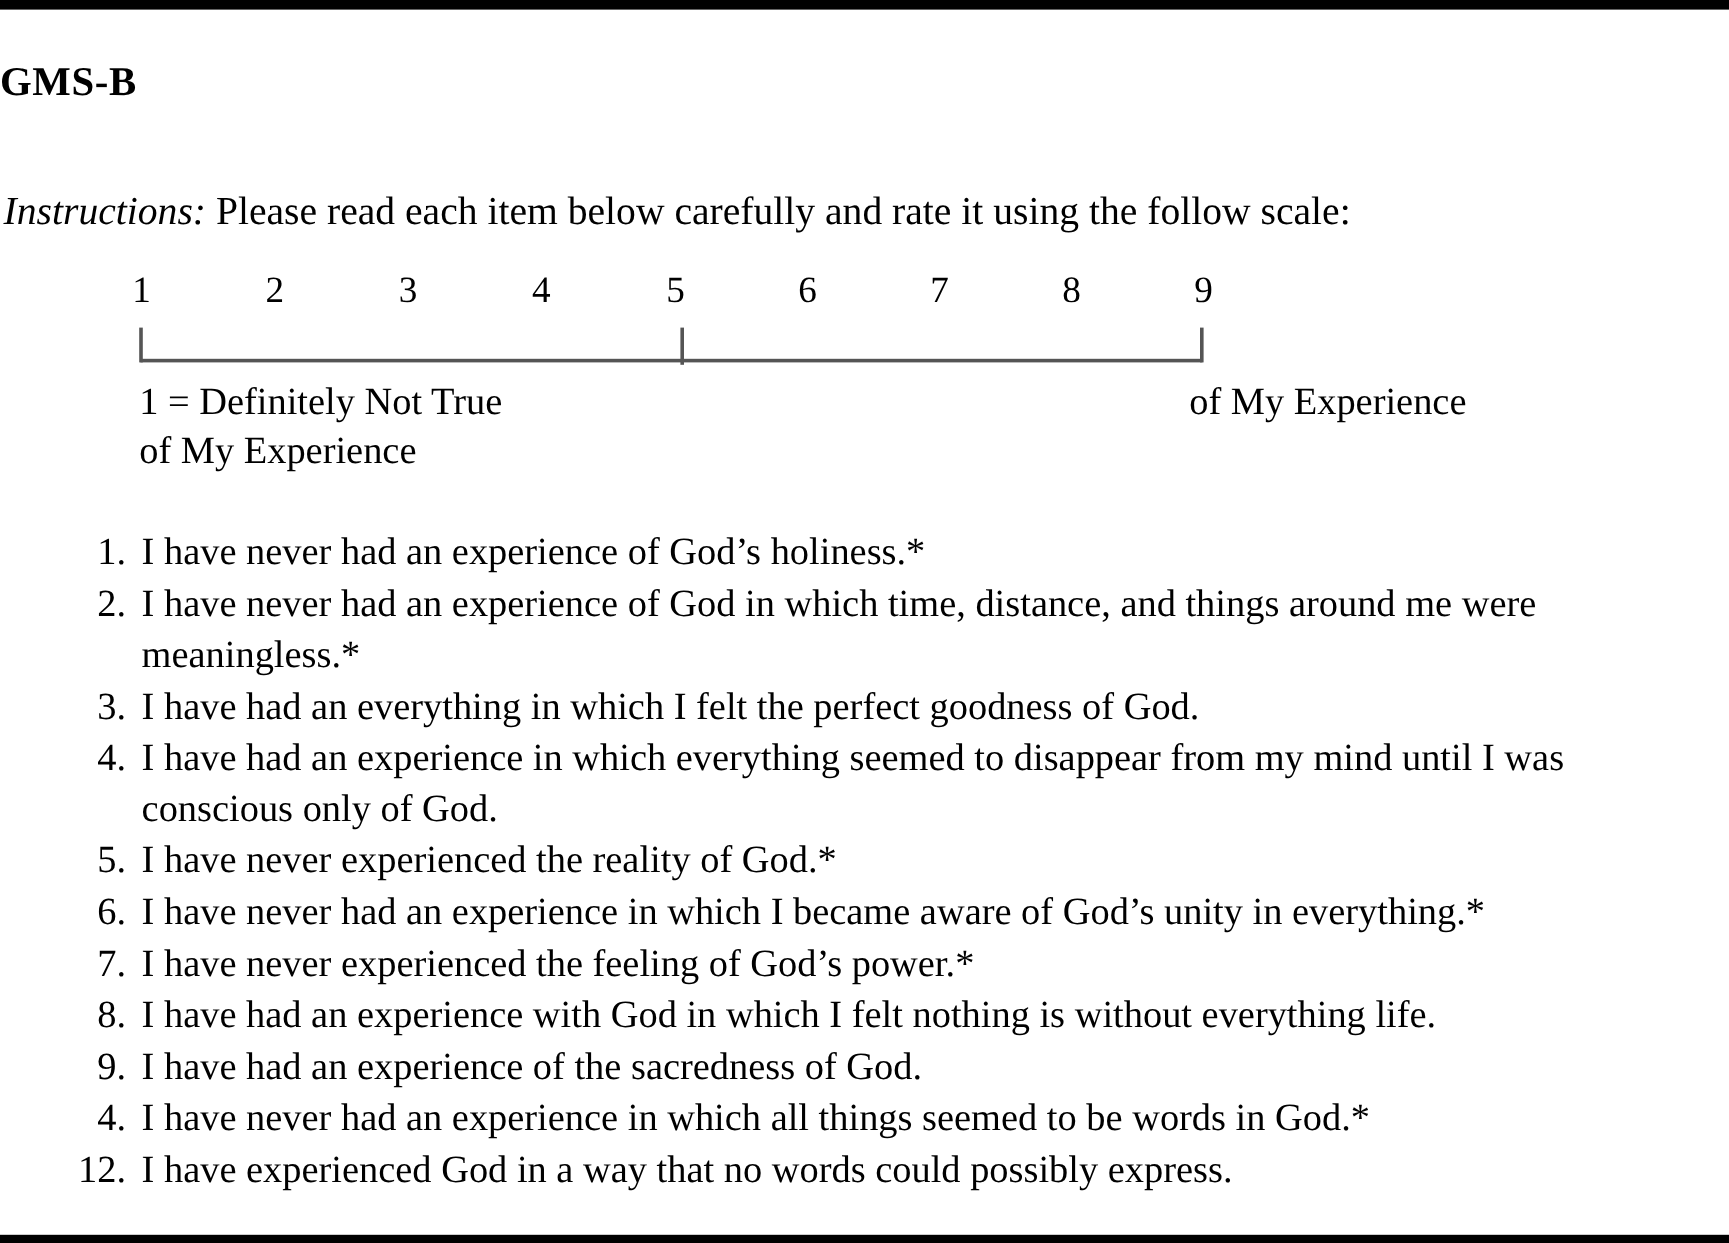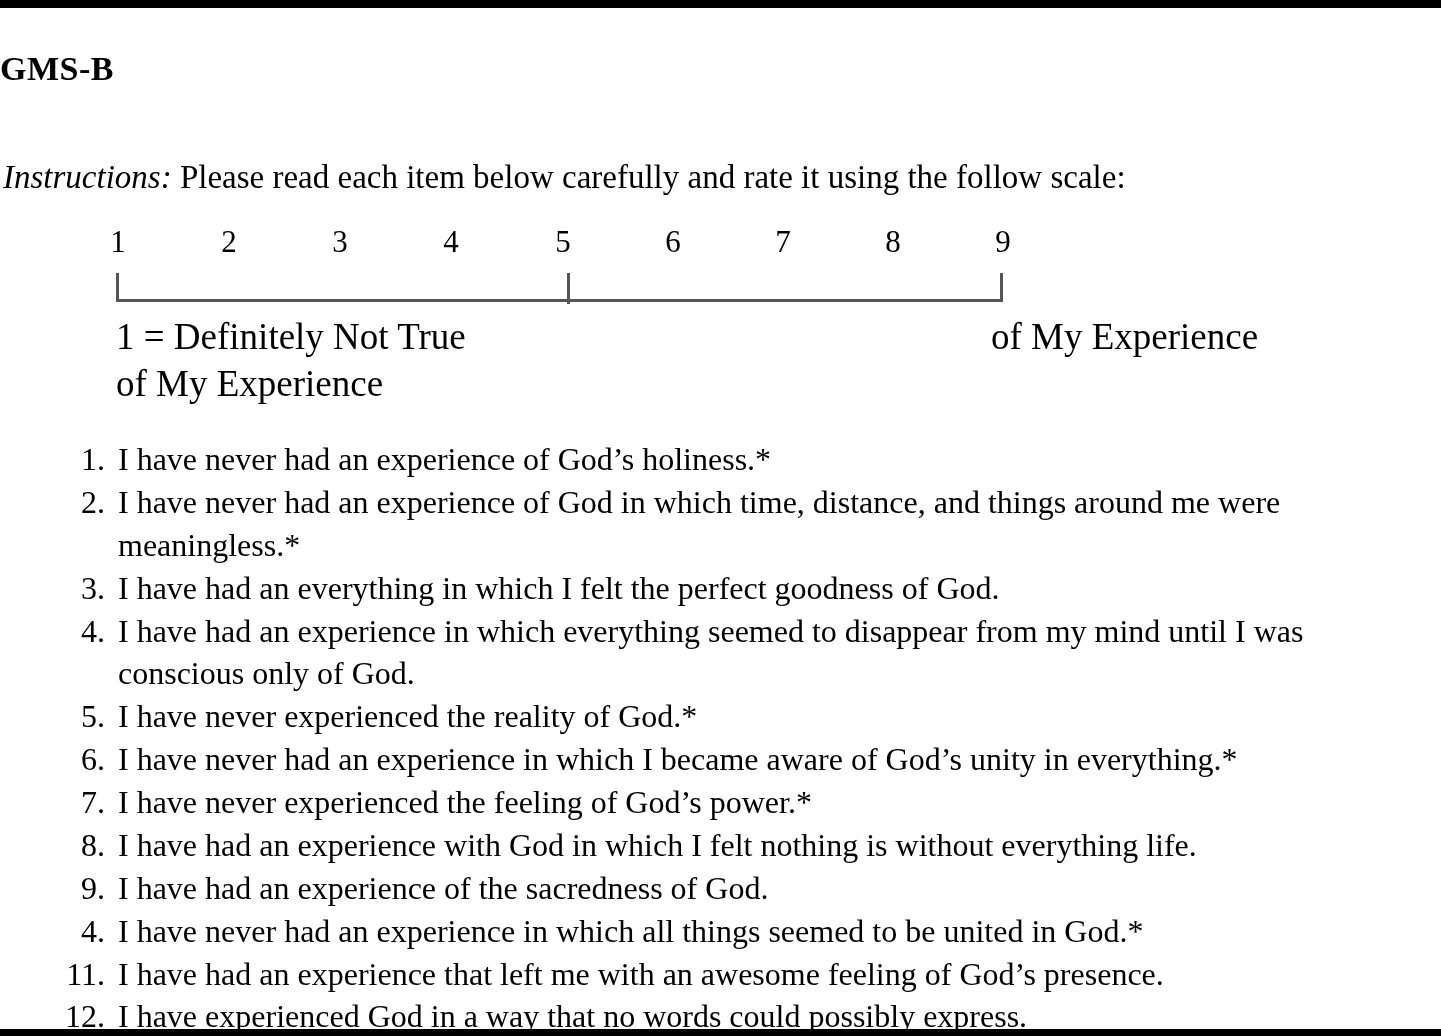--- a/index.html
+++ b/index.html
@@ -122,21 +122,21 @@
   .scale-anchors {
     position: absolute;
     left: 0;
     top: 88px;
     width: 1441px;
     height: 80px;
   }
   .anchor {
     position: absolute;
     top: 0;
-    font-size: 37px;
+    font-size: 32px;
     line-height: 1.27;
     white-space: nowrap;
   }
   .anchor .anchor-line2 {
     display: block;
   }
 
   
   .item-list {
     position: absolute;
@@ -242,25 +242,21 @@
     <div class="item">
       <span class="item-number">8.</span>
       <span class="item-text">I have had an experience with God in which I felt nothing is without everything life.</span>
     </div>
     <div class="item">
       <span class="item-number">9.</span>
       <span class="item-text">I have had an experience of the sacredness of God.</span>
     </div>
     <div class="item">
       <span class="item-number">4.</span>
-      <span class="item-text">I have never had an experience in which all things seemed to be united in God.*</span>
-    </div>
-    <div class="item">
-      <span class="item-number">11.</span>
-      <span class="item-text">I have had an experience that left me with an awesome feeling of God’s presence.</span>
+      <span class="item-text">I have never had an experience in which all things seemed to be words in God.*</span>
     </div>
     <div class="item">
       <span class="item-number">12.</span>
       <span class="item-text">I have experienced God in a way that no words could possibly express.</span>
     </div>
   </div>
 
   <div class="page-rule-bottom"></div>
 
 </div>

